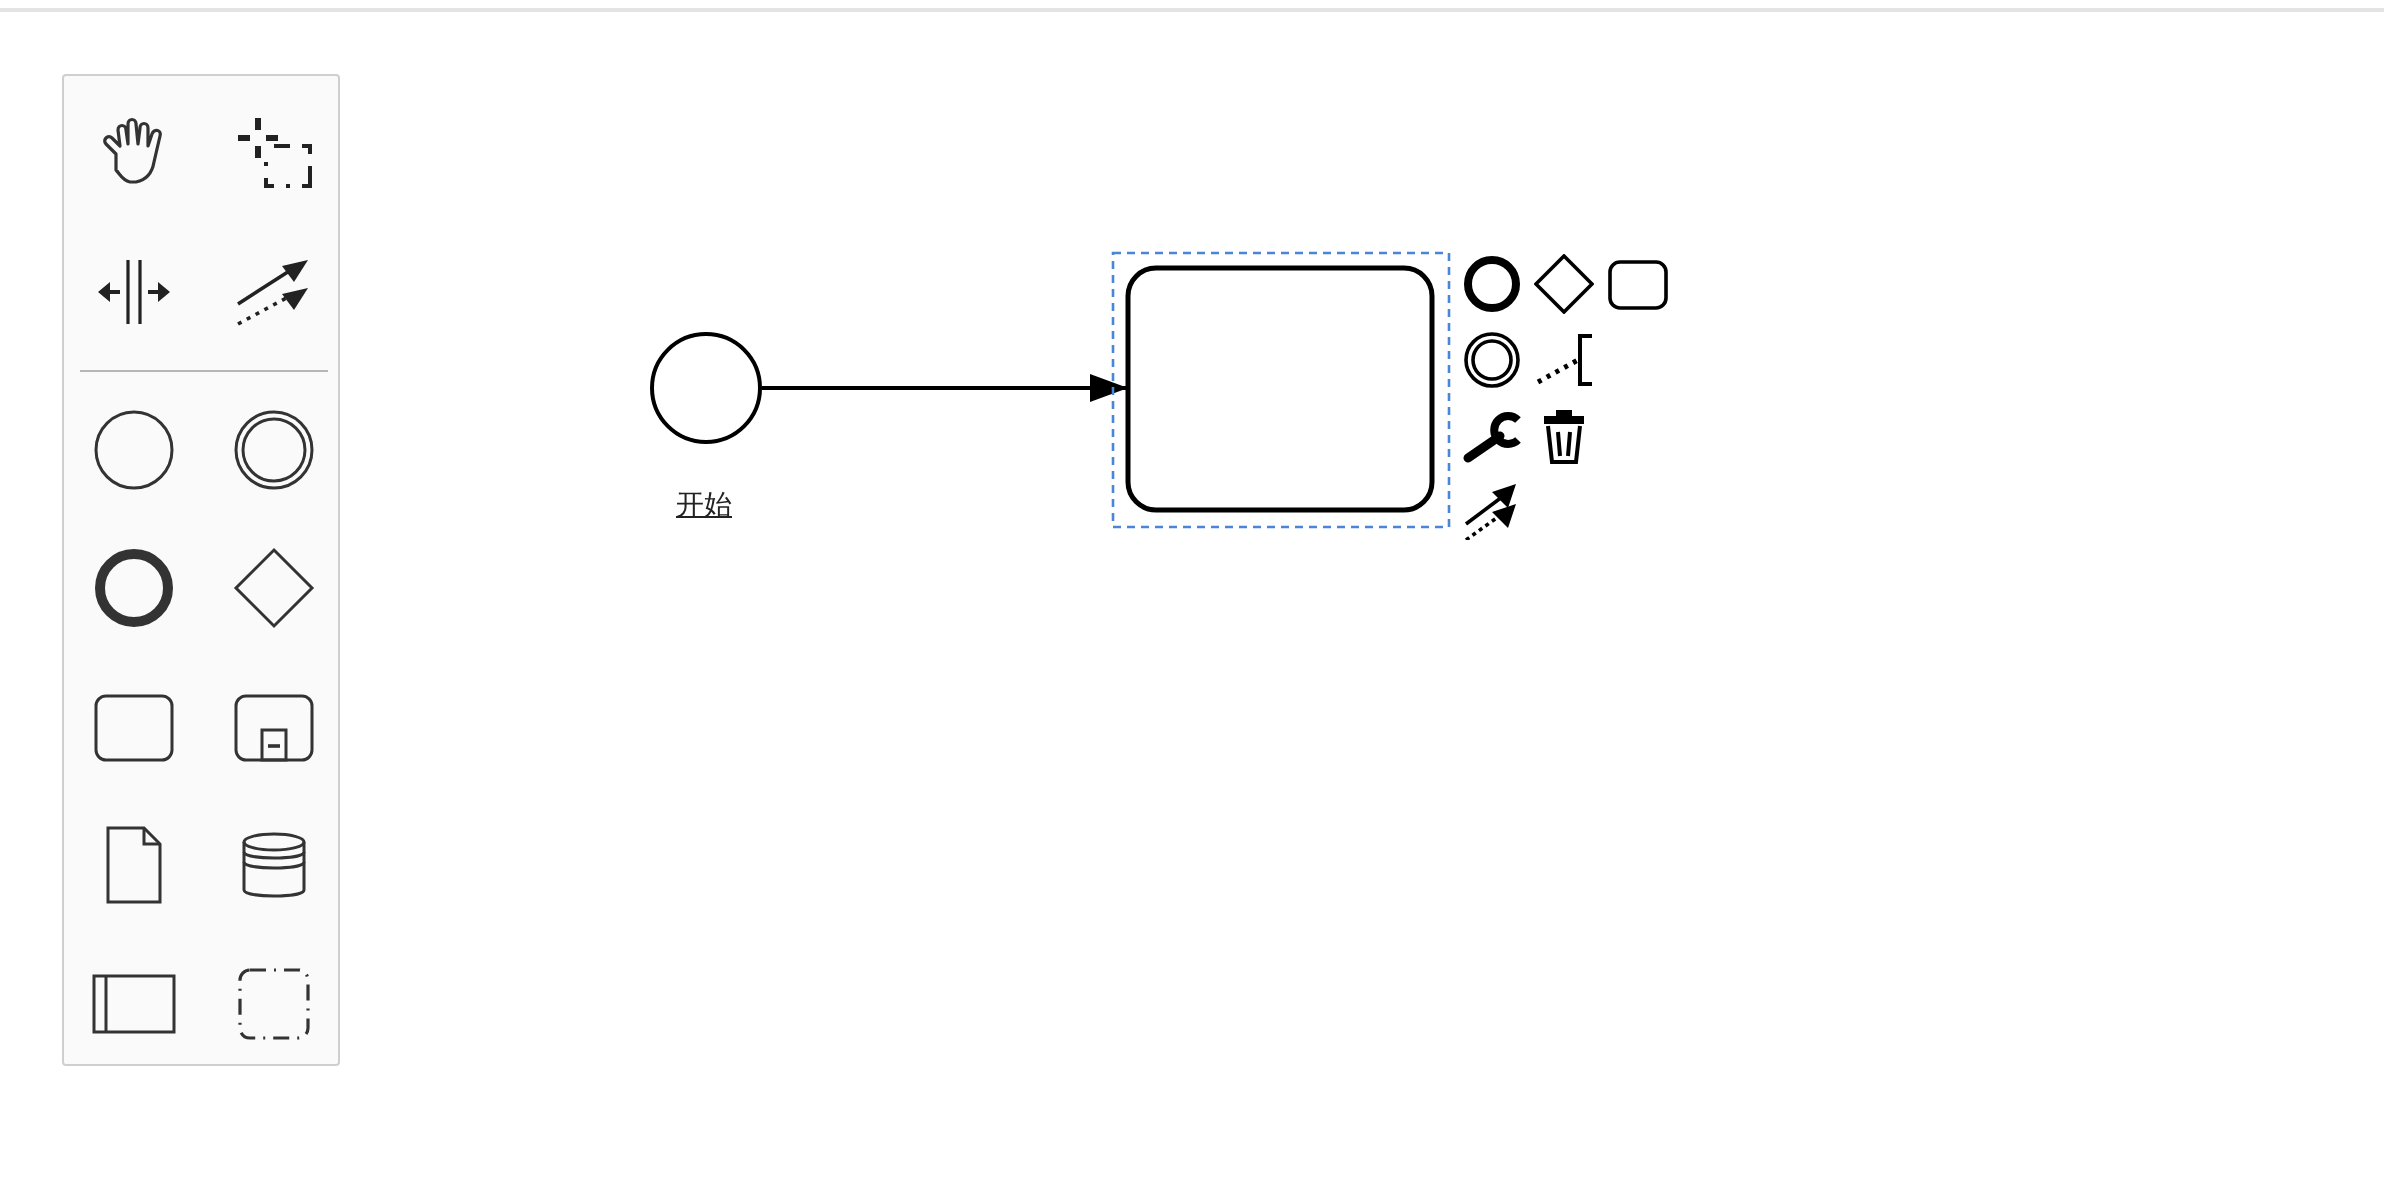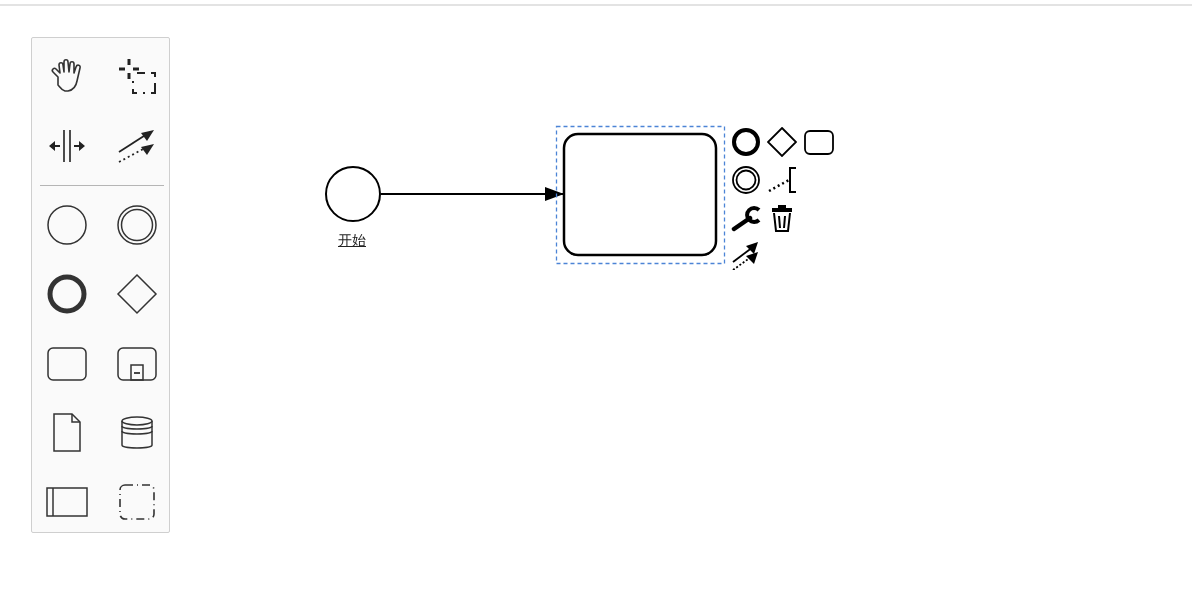--- a/index.html
+++ b/index.html
@@ -31,21 +31,21 @@
     <line x1="381" y1="194" x2="564" y2="194" stroke="#000" stroke-width="2" marker-end="url(#arrow)"></line>
   </g>
 
   <g>
     <rect x="564" y="134" width="152" height="121" rx="14" ry="14" fill="#fff" stroke="#000" stroke-width="2.5"></rect>
   </g>
 
   <rect x="556.5" y="126.5" width="168" height="137" fill="none" stroke="#4c84d6" stroke-width="1.3" stroke-dasharray="4 3"></rect>
 </svg>
 
-<div class="label" style="left:338px; top:232px;text-decoration:underline;">开始</div>
+<div class="label" style="left:338px; top:244px;text-decoration:underline;">开始</div>
 
 <div class="ctx" style="left:731px; top:127px;">
   <svg width="30" height="30">
       <circle cx="15" cy="15" r="12" fill="none" stroke="#000" stroke-width="4"></circle>
     </svg>
 </div>
 <div class="ctx" style="left:767px; top:127px;">
   <svg width="30" height="30">
       <path d="M15 1 L29 15 L15 29 L1 15 Z" fill="none" stroke="#000" stroke-width="1.8"></path>
     </svg>

